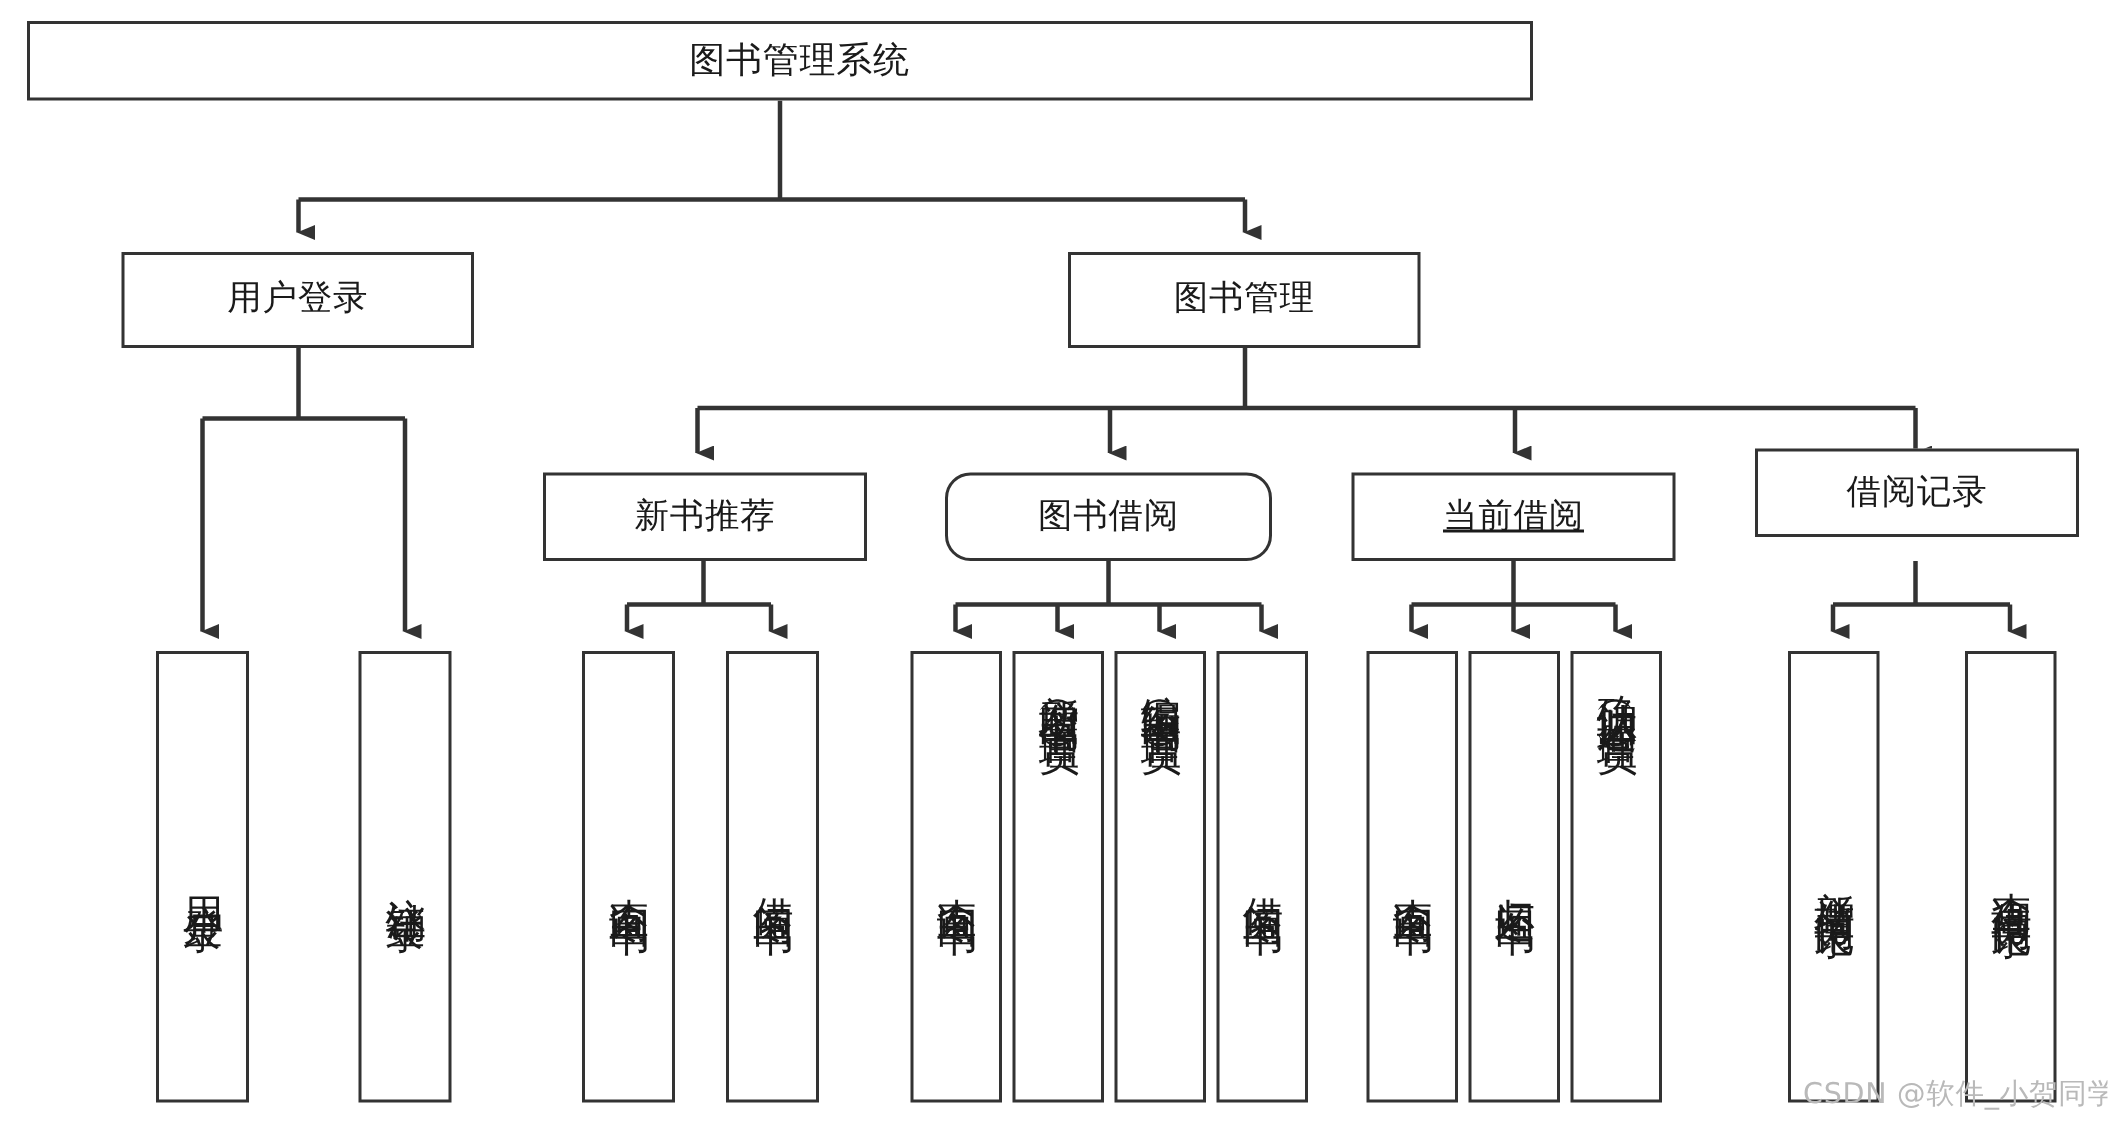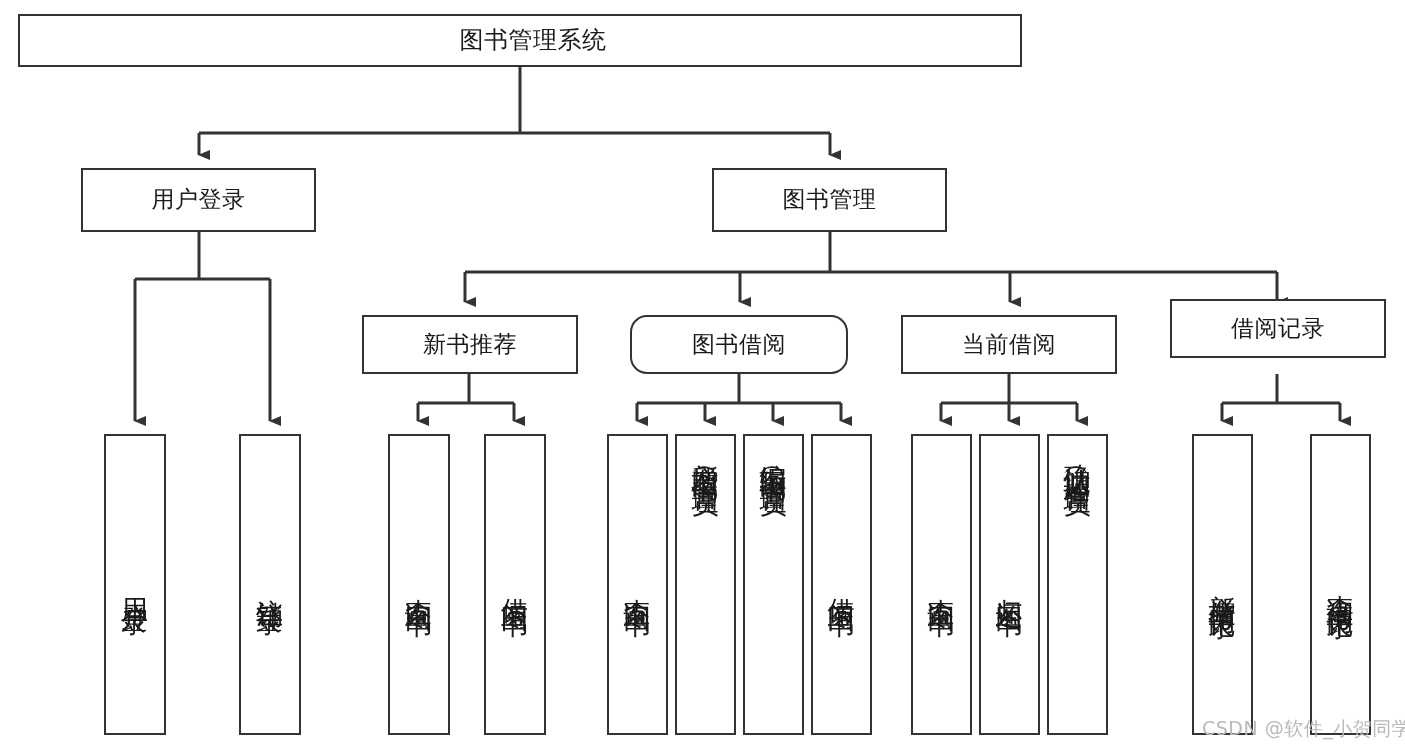--- a/index.html
+++ b/index.html
@@ -144,21 +144,21 @@
   <div class="node horiz" style="left:362px; top:315px; width:216px; height:59px;">
     <span class="node-label">新书推荐</span>
   </div>
 
   <div class="node horiz" style="left:712px; top:168px; width:235px; height:64px;">
     <span class="node-label">图书管理</span>
   </div>
   <div class="node horiz" style="left:630px; top:315px; width:218px; height:59px;border-radius:17px;">
     <span class="node-label">图书借阅</span>
   </div>
-  <div class="node horiz" style="left:901px; top:315px; width:216px; height:59px;">
+  <div class="node horiz" style="left:901px; top:315px; width:216px; height:59px;text-decoration:underline;">
     <span class="node-label">当前借阅</span>
   </div>
   <div class="node horiz" style="left:1170px; top:299px; width:216px; height:59px;">
     <span class="node-label">借阅记录</span>
   </div>
 
   <div class="node vert centered" style="left:104px; top:434px; width:62px; height:301px;">
     <span class="node-label">用户登录</span>
   </div>
   <div class="node vert centered" style="left:239px; top:434px; width:62px; height:301px;">

